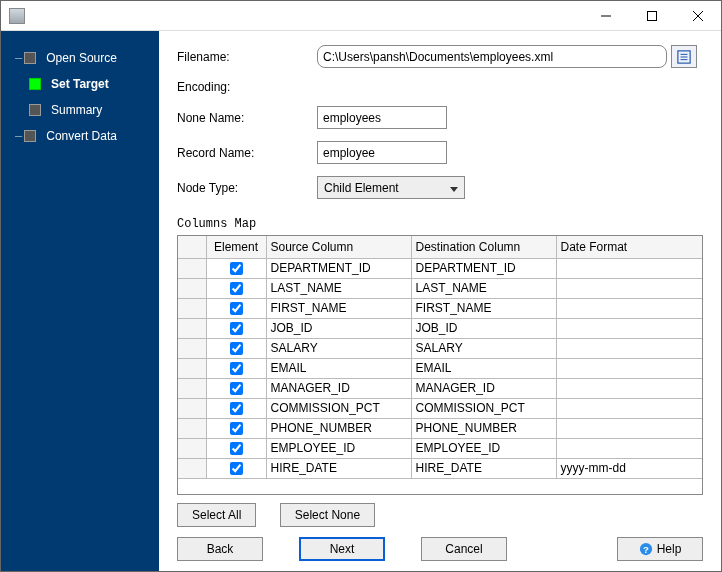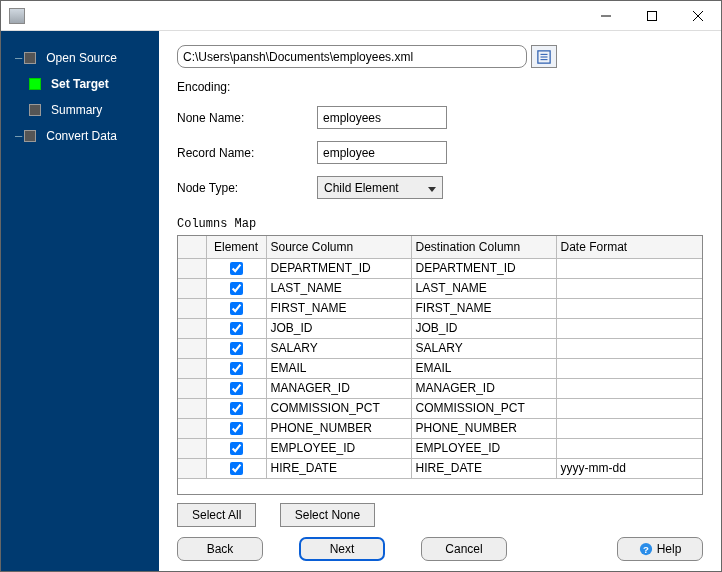--- a/index.html
+++ b/index.html
@@ -41,21 +41,21 @@
   td.col-include { text-align: center; }
   .col-src { width: 145px; }
   .col-dst { width: 145px; }
   .col-fmt { }
   .chk { width: 13px; height: 13px; vertical-align: middle; }
   .sel-buttons { margin-bottom: 10px; }
   .btn { height: 24px; border: 1px solid #888; background: #eee; padding: 0 14px; font-family: inherit; font-size: 12px; cursor: default; }
   .btn + .btn { margin-left: 20px; }
   .footer { display: flex; align-items: center; gap: 16px; }
   .footer .spacer { flex: 1; }
-  .footer .btn { width: 86px; padding: 0; border-radius: 7px; }
+  .footer .btn { width: 86px; padding: 0; }
   .btn.primary { border: 2px solid #0a5fd6; }
   .help-icon { width: 14px; height: 14px; vertical-align: middle; margin-right: 4px; }
   .help-btn { display: inline-flex; align-items: center; justify-content: center; }
 </style>
 </head>
 <body>
 
 <div class="window">
 
   <div class="titlebar">
@@ -98,20 +98,21 @@
       <div class="step parent">
         <span class="connector">–</span>
         <span class="step-box"></span>
         <span class="step-text">Convert Data</span>
       </div>
     </div>
 
     <div class="main">
 
       <div class="form-row">
+        <span class="form-label">Filename:</span>
         <input class="form-input" style="width: 350px; border-radius: 8px;" value="C:\Users\pansh\Documents\employees.xml">
         <span class="browse-btn">
           <svg viewBox="0 0 16 16">
             <rect x="1" y="1" width="14" height="14" fill="none" stroke="#2a5db0" stroke-width="1.4"></rect>
             <line x1="4" y1="5" x2="12" y2="5" stroke="#2a5db0" stroke-width="1.2"></line>
             <line x1="4" y1="8" x2="12" y2="8" stroke="#2a5db0" stroke-width="1.2"></line>
             <line x1="4" y1="11" x2="12" y2="11" stroke="#2a5db0" stroke-width="1.2"></line>
           </svg>
         </span>
       </div>
@@ -126,21 +127,21 @@
       </div>
 
       <div class="form-row">
         <span class="form-label">Record Name:</span>
         <input class="form-input" style="width: 130px;" value="employee">
       </div>
 
       <div class="form-row">
         <span class="form-label">Node Type:</span>
         <span class="select-wrap">
-          <select class="form-select" style="width:126px">
+          <select class="form-select" style="width:148px">
             <option>Child Element</option>
           </select>
         </span>
       </div>
 
       <div class="section-label">Columns Map</div>
 
       <div class="table-wrap">
         <table>
           <thead>

